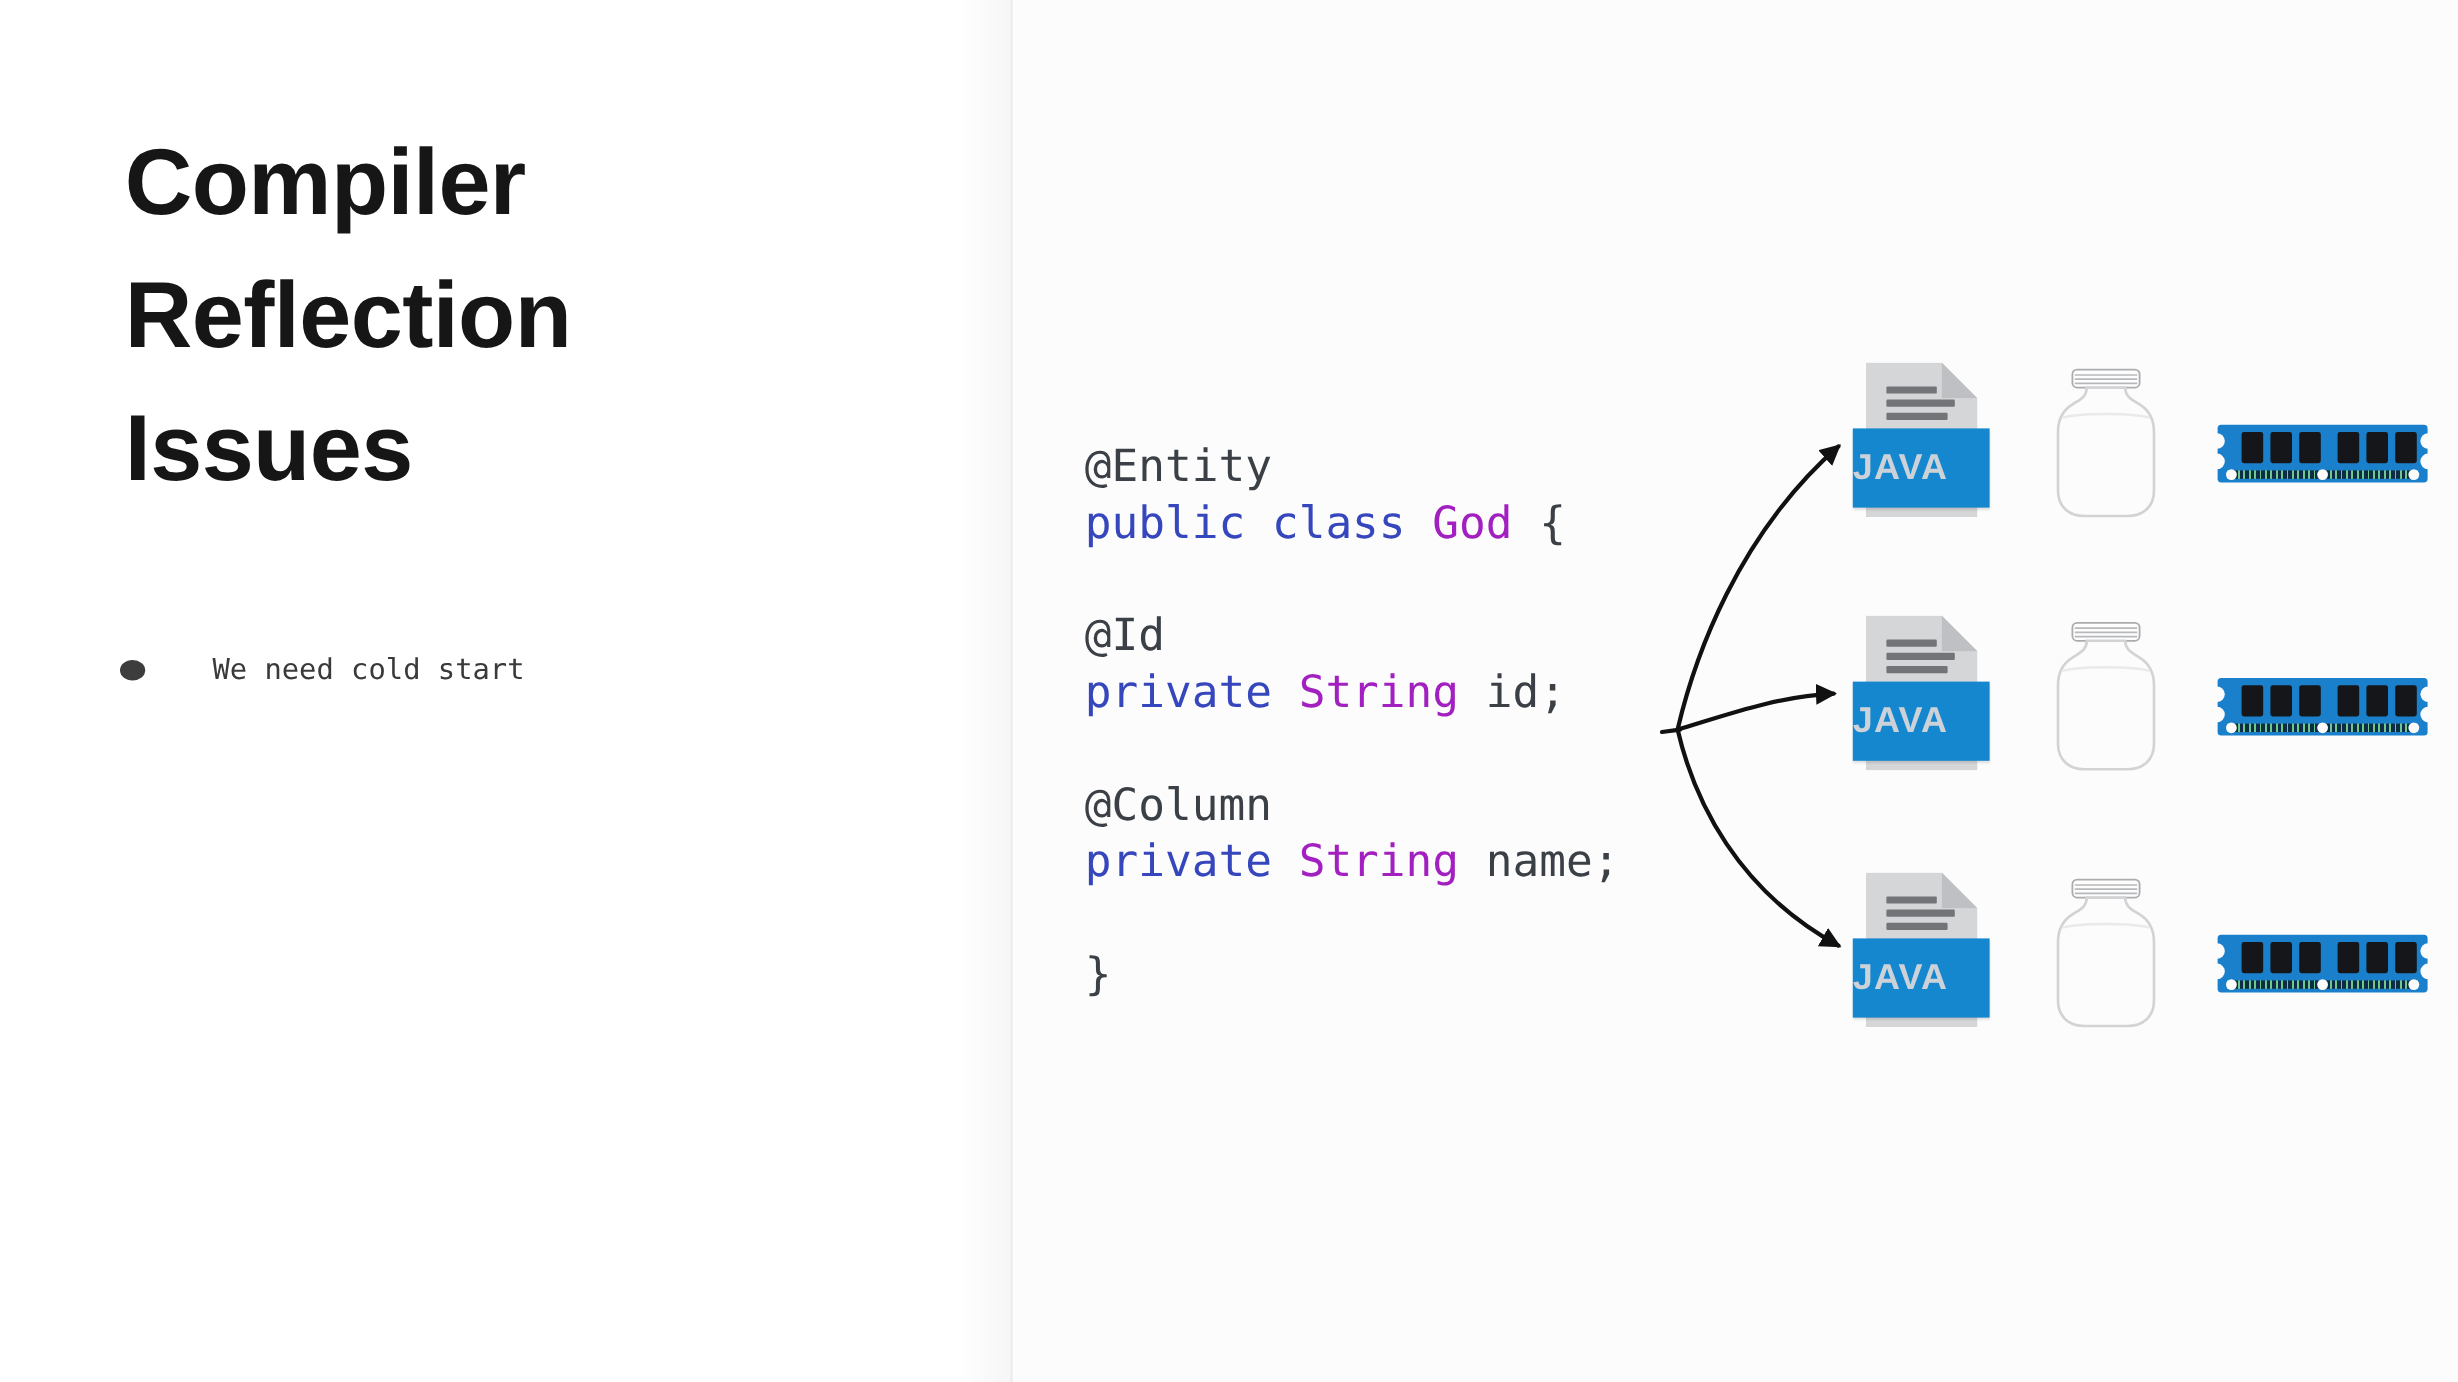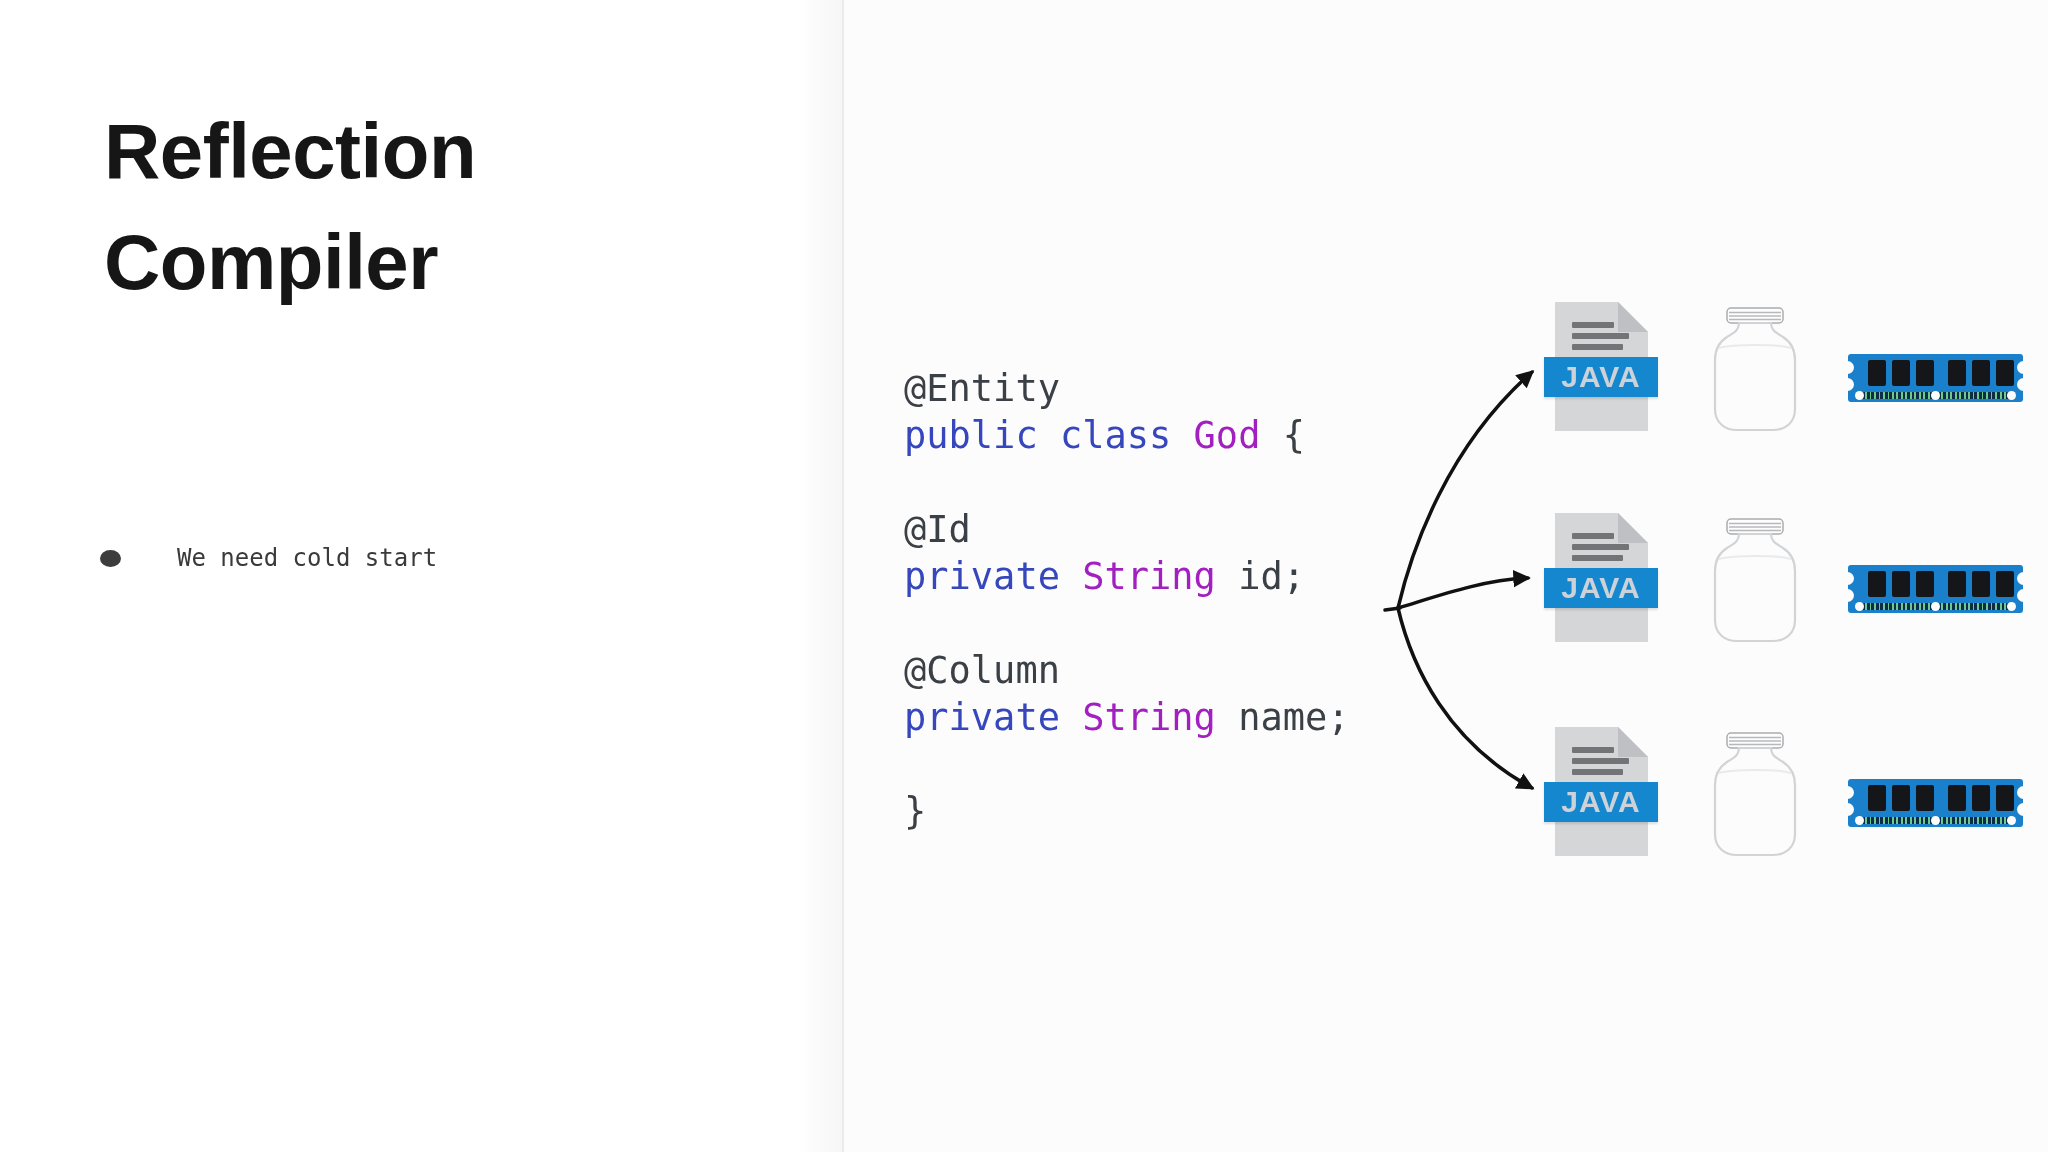--- a/index.html
+++ b/index.html
@@ -36,22 +36,22 @@
   
   .java-file { position:absolute; left:0; top:0; width:114px; height:130px; }
   .java-file .doc { position:absolute; left:11px; top:0; width:93px; height:129px; background:#d5d6d8;
     clip-path:polygon(0 0, 63px 0, 93px 30px, 93px 129px, 0 129px); }
   .java-file .fold { position:absolute; left:74px; top:0; width:30px; height:30px; background:#bfc0c3;
     clip-path:polygon(0 0, 100% 100%, 0 100%); }
   .java-file .bar { position:absolute; left:28px; height:6px; background:#737477; border-radius:1px; }
   .java-file .b1 { top:20px; width:42px; }
   .java-file .b2 { top:31px; width:57px; }
   .java-file .b3 { top:42px; width:51px; }
-  .java-file .banner { position:absolute; left:0; top:55px; width:114px; height:40px; background:#1487cf;
-    display:flex; align-items:center; justify-content:center; box-shadow:0 2px 2px rgba(0,0,0,0.12); }
+  .java-file .banner { position:absolute; left:0; top:55px; width:114px; height:66px; background:#1487cf;
+    display:flex; align-items:center; box-shadow:0 2px 2px rgba(0,0,0,0.12); }
   .java-file .banner span { color:#cdd2d9; font-weight:700; font-size:30px; letter-spacing:1px; }
 
   
   .jar { position:absolute; left:169px; top:4px; }
 
   
   .ram { position:absolute; left:304px; top:52px; width:175px; height:48px;
     background:#1a80cc; border-radius:3px; }
   .ram .notch { position:absolute; width:13px; height:13px; border-radius:50%; background:#fcfcfc; }
   .ram .nl1 { left:-7px; top:7px; }  .ram .nl2 { left:-7px; top:24px; }
@@ -64,22 +64,23 @@
   .ram .hole { position:absolute; bottom:2px; width:9px; height:9px; border-radius:50%; background:#fcfcfc; }
   .ram .h1{left:7px;} .ram .h2{left:83px;} .ram .h3{right:7px;}
 </style>
 </head>
 <body>
 
 <div class="slide">
 
   <div class="left-panel">
     <h1 class="title">
+      <div>Compiler</div>
       <div>Reflection</div>
-      <div>Compiler</div>
+      <div>Issues</div>
     </h1>
     <div class="bullet-row">
       <span class="bullet-dot"></span>
       <span class="bullet-text">We need cold start</span>
     </div>
   </div>
 
   <div class="divider-shadow"></div>
   <div class="divider"></div>
 

